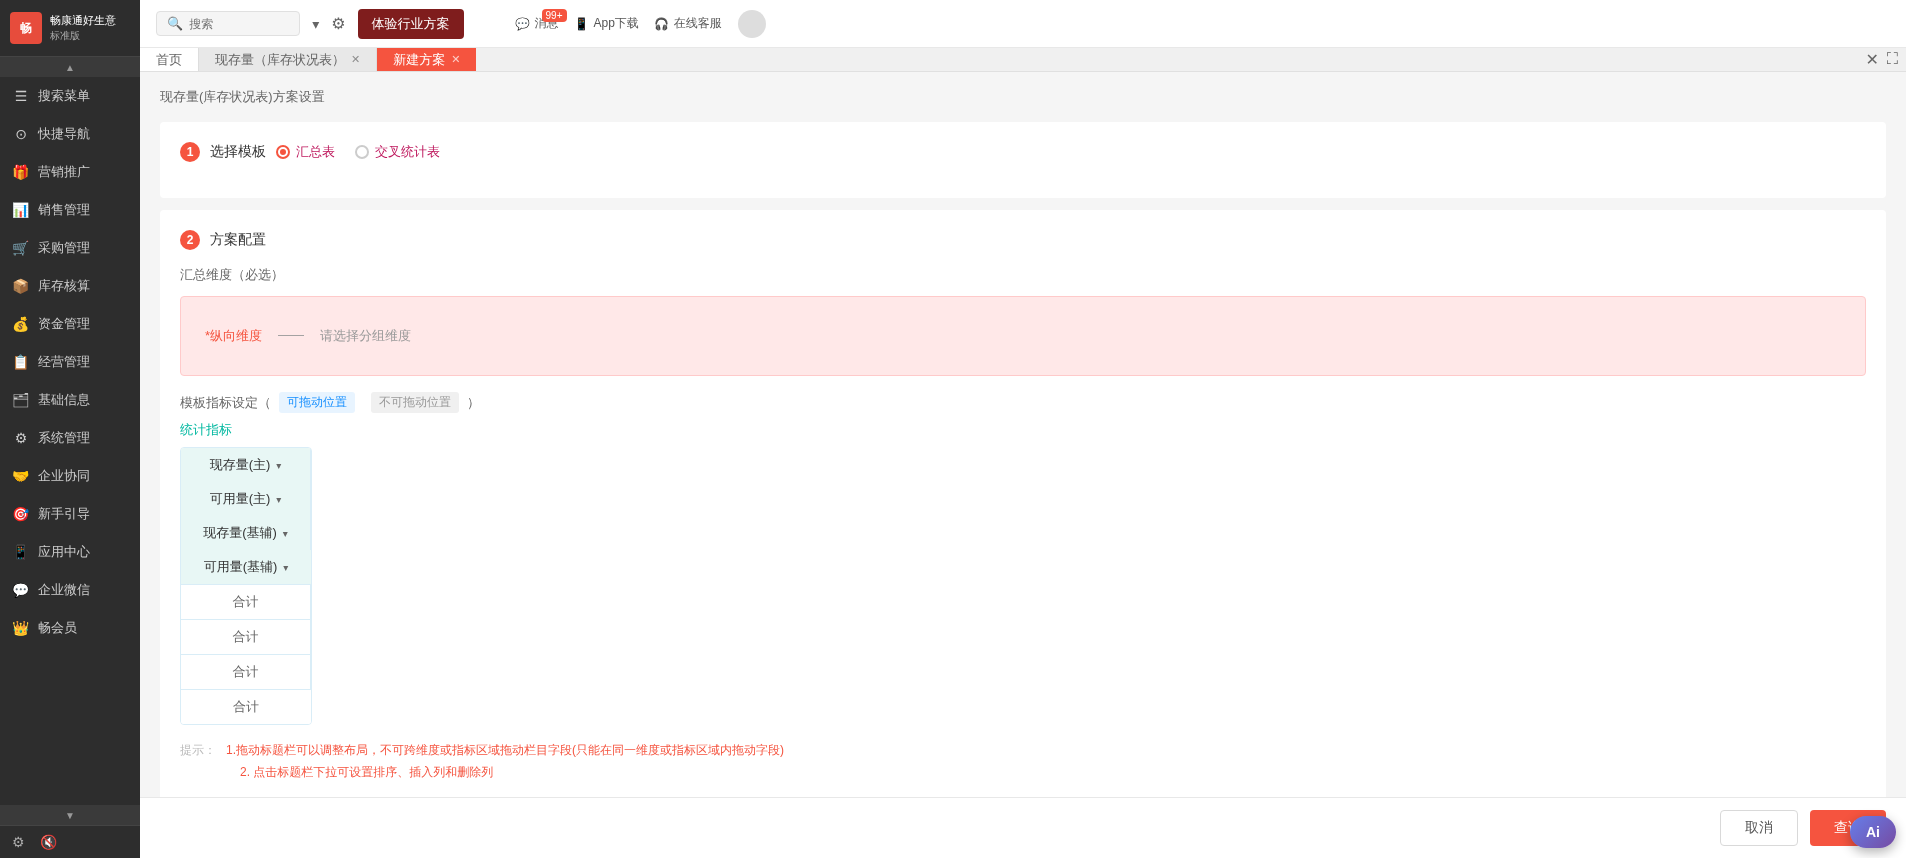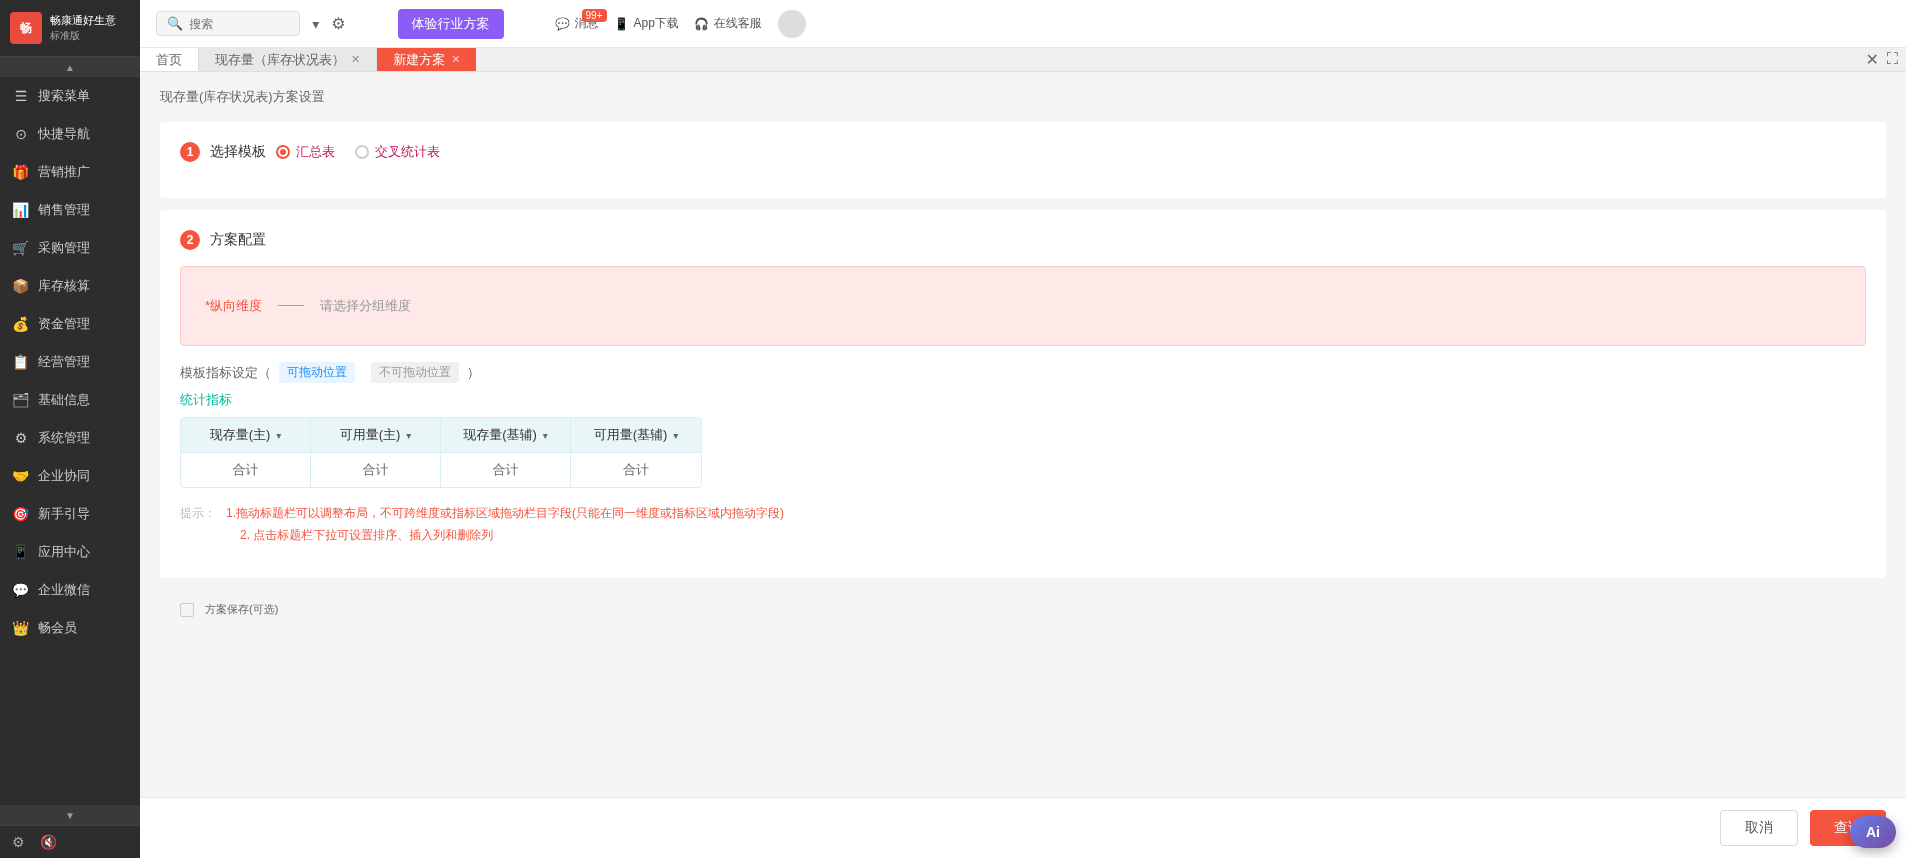--- a/index.html
+++ b/index.html
@@ -66,22 +66,22 @@
       display: flex; align-items: center; padding: 0 16px;
       gap: 12px;
     }
     .topbar-search {
       display: flex; align-items: center; gap: 6px;
       background: #f5f5f5; border: 1px solid #e0e0e0; border-radius: 4px;
       padding: 4px 10px; min-width: 140px;
     }
     .topbar-search input { border: none; background: transparent; outline: none; font-size: 12px; color: #999; width: 100px; }
     .topbar-btn-industry {
-      background: #8b5cf6; color: white; border: none; border-radius: 4px;
-      padding: 6px 14px; font-size: 13px; cursor: pointer; margin-left: 40px;
+      background: #7f1d1d; color: white; border: none; border-radius: 4px;
+      padding: 6px 14px; font-size: 13px; cursor: pointer;
     }
     .topbar-dropdown { color: #666; cursor: pointer; font-size: 14px; }
     .topbar-gear { color: #666; cursor: pointer; font-size: 16px; }
     .topbar-right { display: flex; align-items: center; gap: 16px; margin-left: 40px; }
     .topbar-msg { display: flex; align-items: center; gap: 4px; cursor: pointer; color: #555; font-size: 12px; position: relative; }
     .topbar-badge {
       background: #f5543f; color: white; font-size: 10px;
       border-radius: 4px; padding: 1px 4px; position: absolute; top: -6px; right: -8px;
     }
     .topbar-app { display: flex; align-items: center; gap: 4px; cursor: pointer; color: #555; font-size: 12px; }
@@ -176,21 +176,21 @@
       border-radius: 3px; font-size: 12px;
     }
     .tag-gray {
       display: inline-block; padding: 2px 8px; background: #f0f0f0; color: #999;
       border-radius: 3px; font-size: 12px;
     }
 
     
     .stats-section-title { color: #00b8a0; font-size: 13px; font-weight: 500; margin-bottom: 8px; }
     .stats-table { border: 1px solid #d9edf7; border-radius: 4px; overflow: hidden; display: inline-block; }
-    .stats-table-row { display: flex; }
+    .stats-table-row { display: flex; flex-direction: column; }
     .stats-table-header { background: #e8f7f5; }
     .stats-table-body { background: #fff; }
     .stats-cell {
       padding: 8px 16px; border-right: 1px solid #d9edf7;
       font-size: 13px; color: #333; min-width: 130px; text-align: center;
       display: flex; align-items: center; justify-content: center; gap: 6px;
     }
     .stats-cell:last-child { border-right: none; }
     .stats-cell-body { border-top: 1px solid #d9edf7; color: #666; }
     .chevron-down { font-size: 10px; color: #666; }
@@ -385,20 +385,21 @@
         </div>
       </div>
     </div>
 
     <div class="section">
       <div class="section-header">
         <div class="section-num red">2</div>
         <span class="section-title">方案配置</span>
       </div>
 
+      <div class="config-label">汇总维度（必选）</div>
 
       
       <div class="dimension-area">
         <div class="dimension-row">
           <span class="dimension-label">*纵向维度</span>
           <span class="dimension-dash">——</span>
           <span class="dimension-placeholder">请选择分组维度</span>
         </div>
       </div>
 

